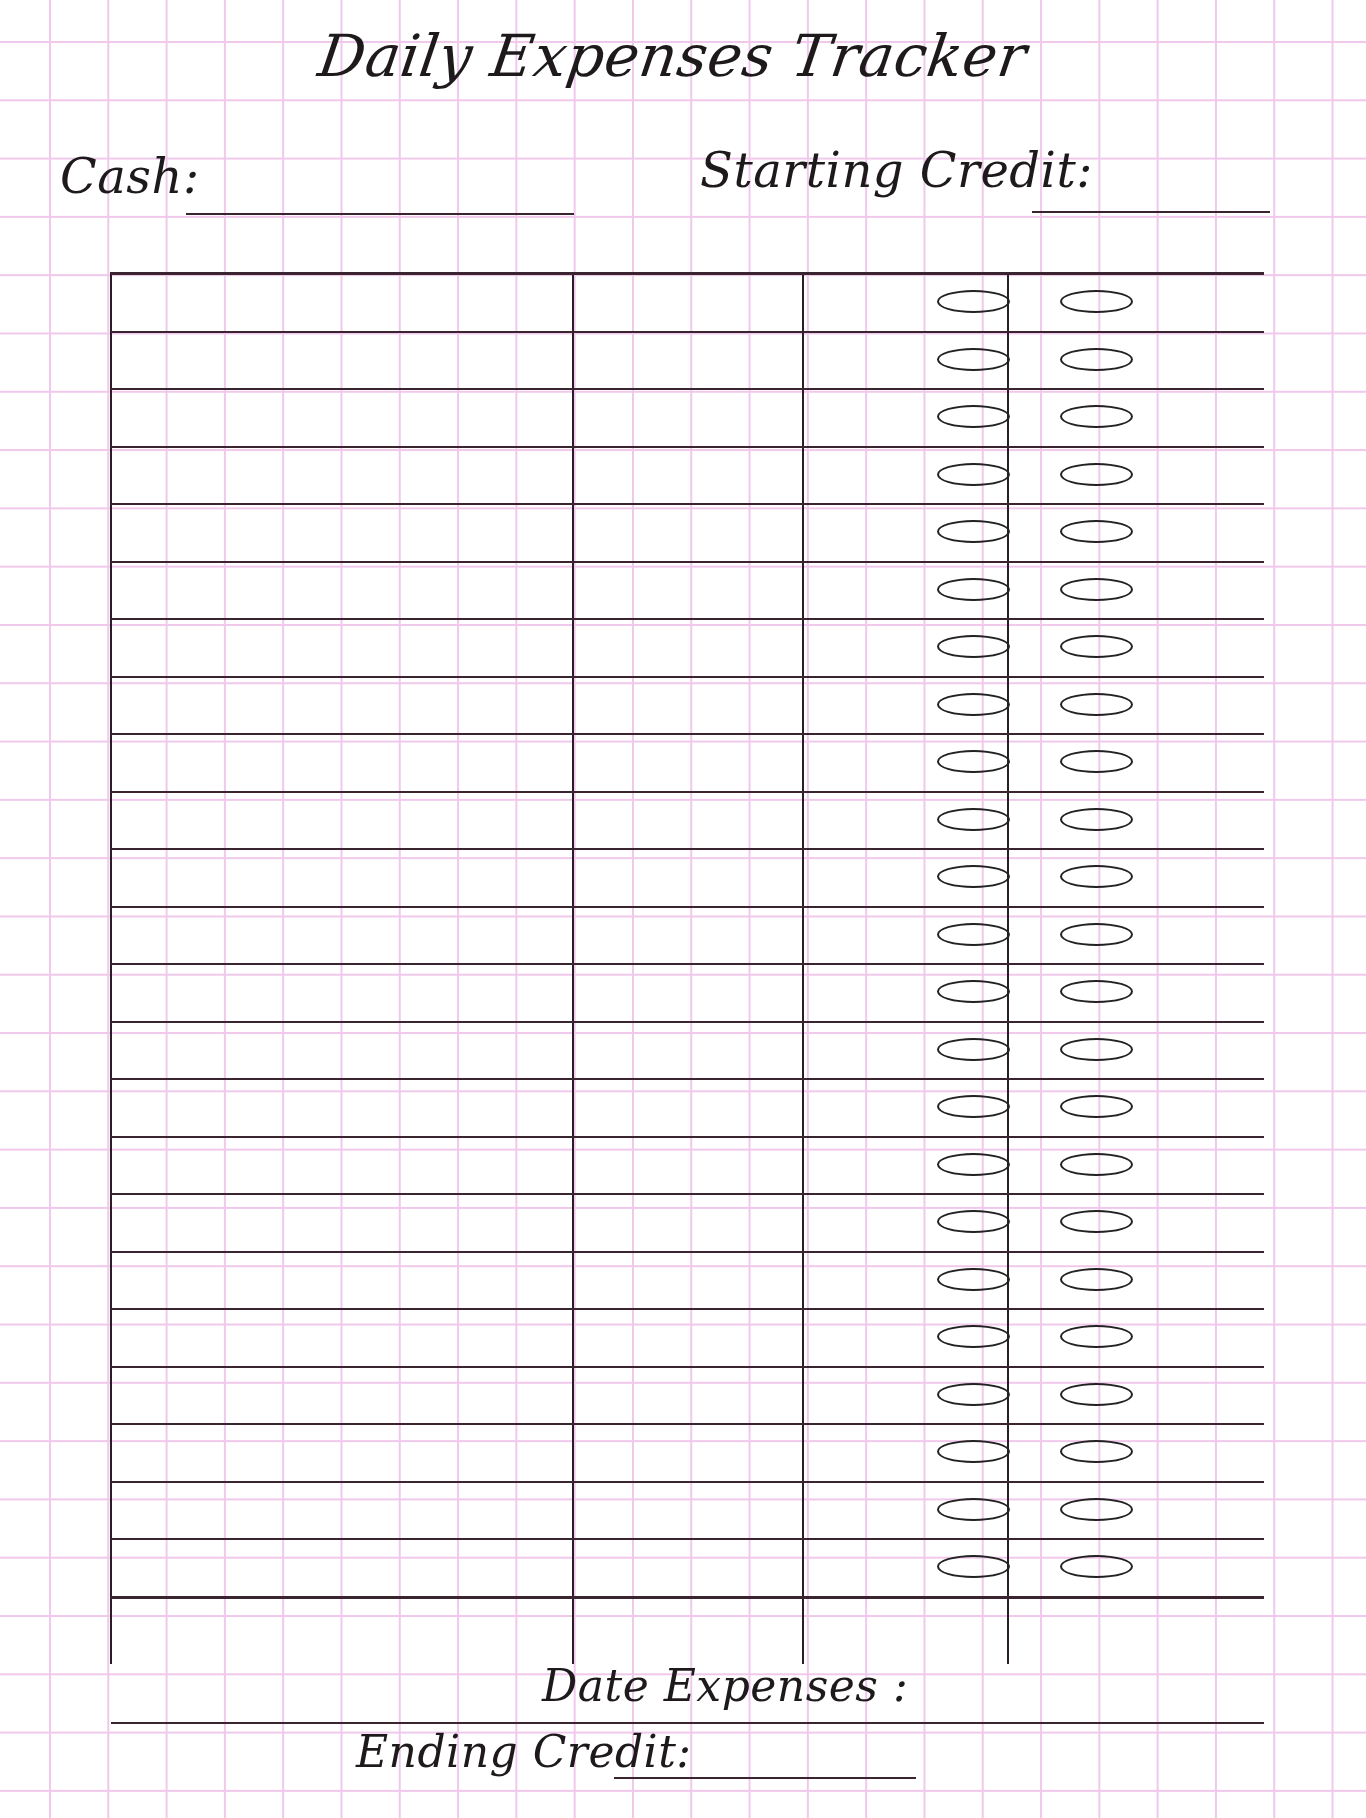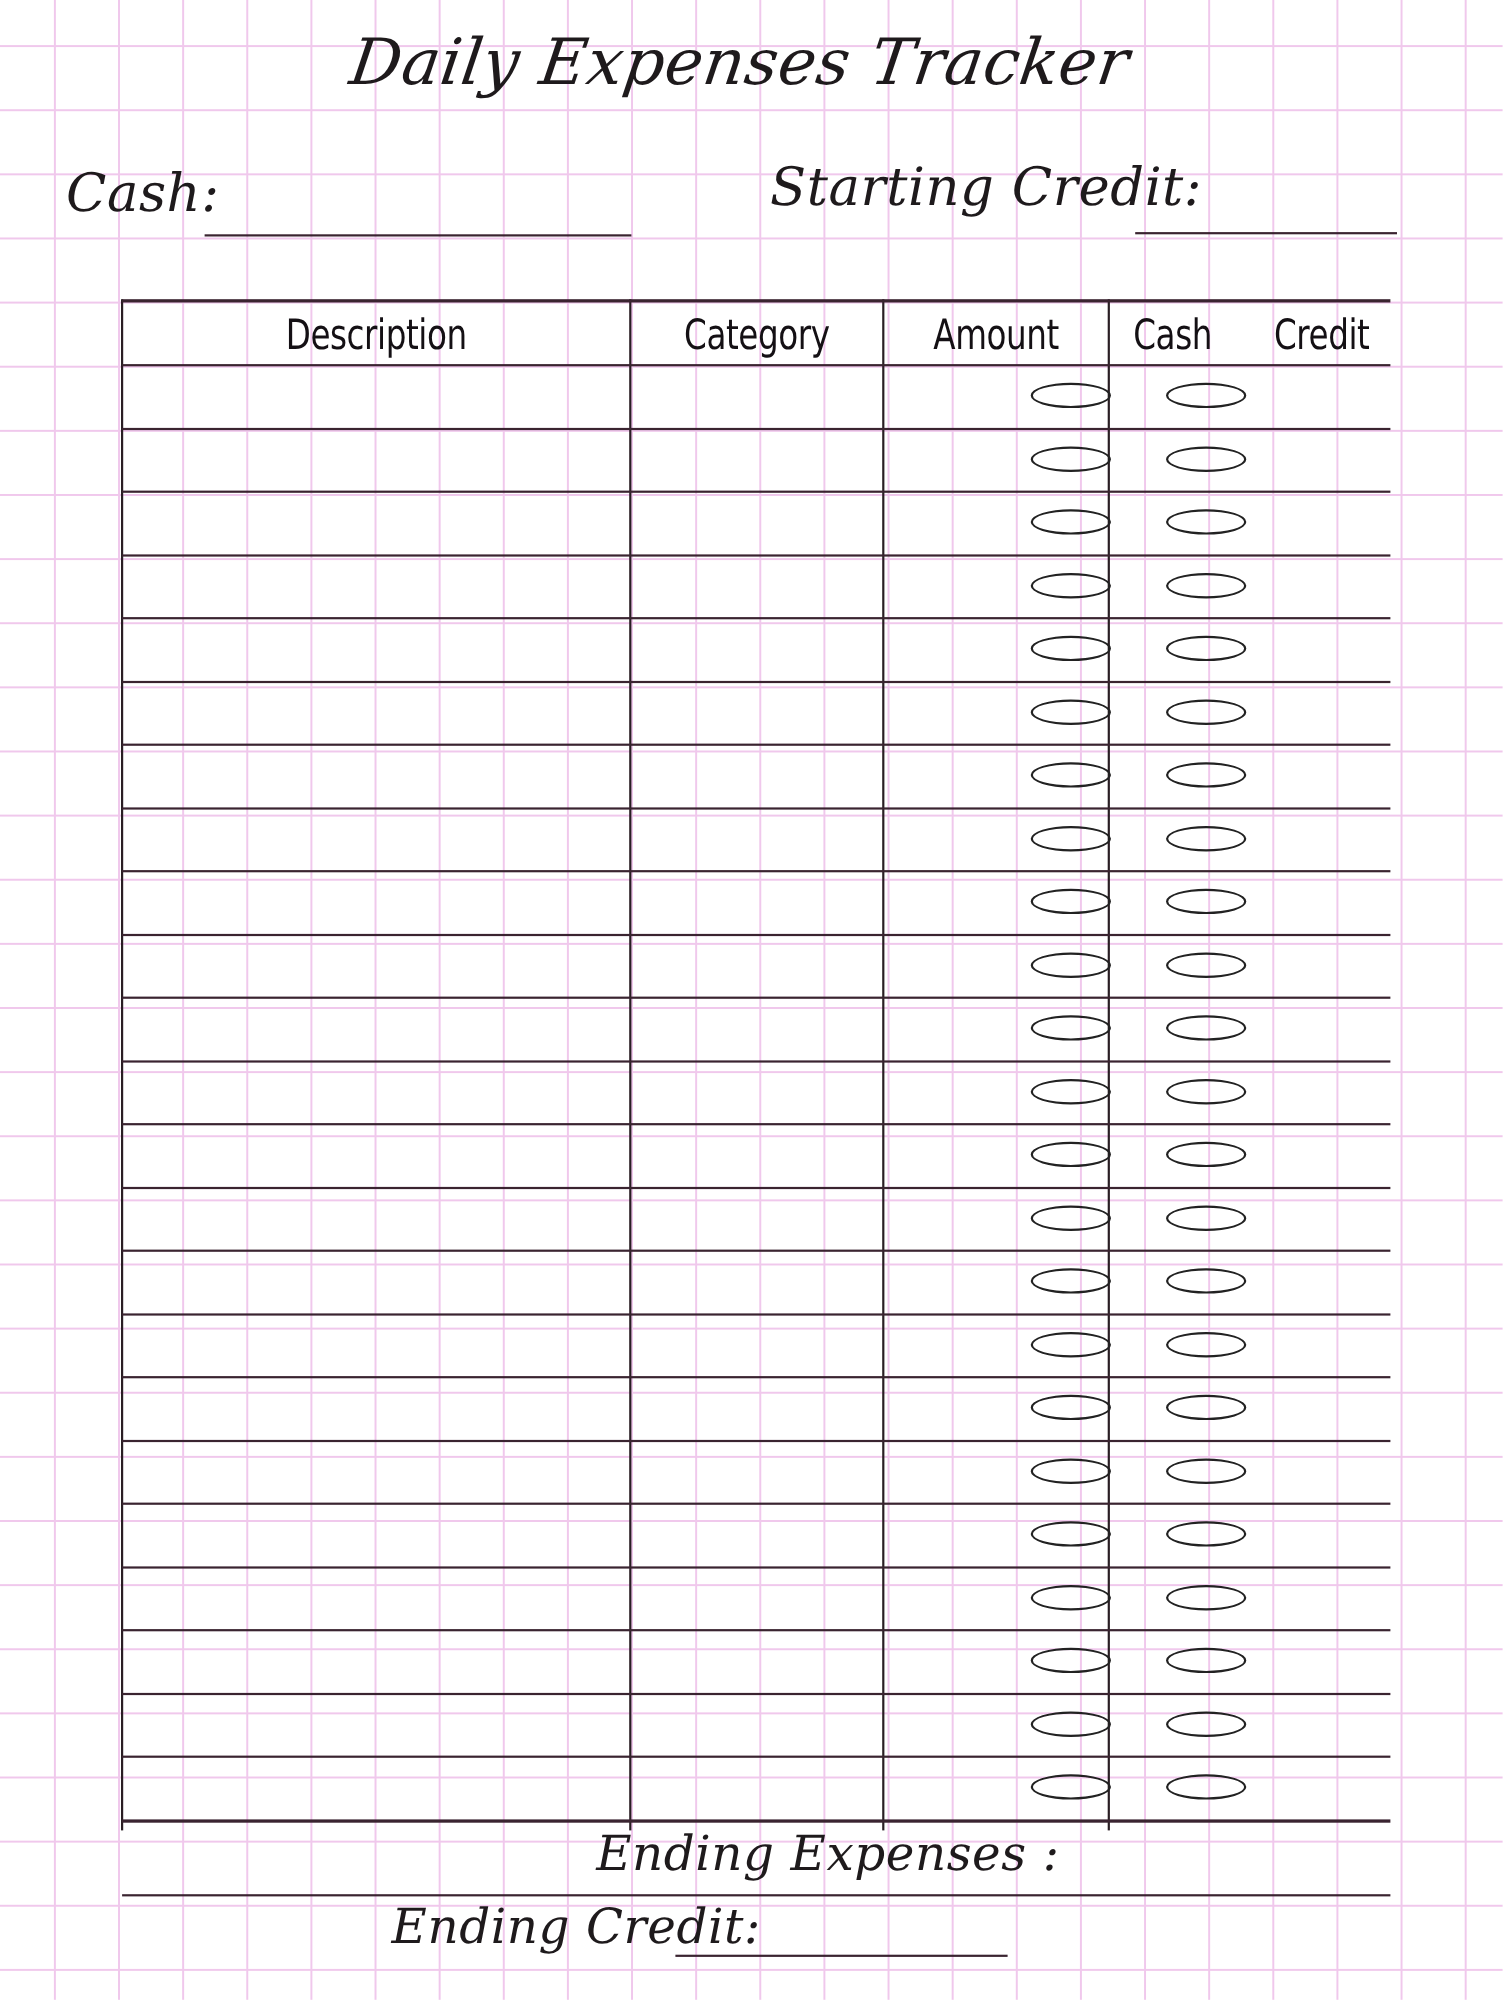--- a/index.html
+++ b/index.html
@@ -58,27 +58,20 @@
 
 <div class="abs script lbl-start">Starting Credit:</div>
 <div class="line" style="left:1032px; top:211px; width:238px;"></div>
 
 <div class="vline" style="left:110px;"></div>
 <div class="vline" style="left:572px;"></div>
 <div class="vline" style="left:802px;"></div>
 <div class="vline" style="left:1007px;"></div>
 
 <div class="table">
-  <div class="thead">
-    <div class="th" style="left:0; width:462px;">Description</div>
-    <div class="th" style="left:462px; width:230px;">Category</div>
-    <div class="th" style="left:692px; width:205px;">Amount</div>
-    <div class="th" style="left:905px; width:100px;">Cash</div>
-    <div class="th" style="left:1035px; width:110px;">Credit</div>
-  </div>
   <div id="tbody">
       <div class="row">
         <div style="position: absolute; top: 0px; height: 100%; left: 0px; width: 462px;"></div>
         <div style="position: absolute; top: 0px; height: 100%; left: 462px; width: 230px;"></div>
         <div style="position: absolute; top: 0px; height: 100%; left: 692px; width: 205px;"></div>
         <div class="oval cash" style="left: 826px;"></div>
         <div class="oval credit" style="left: 949px;"></div>
       </div>
       <div class="row">
         <div style="position: absolute; top: 0px; height: 100%; left: 0px; width: 462px;"></div>
@@ -230,17 +223,17 @@
       <div class="row">
         <div style="position: absolute; top: 0px; height: 100%; left: 0px; width: 462px;"></div>
         <div style="position: absolute; top: 0px; height: 100%; left: 462px; width: 230px;"></div>
         <div style="position: absolute; top: 0px; height: 100%; left: 692px; width: 205px;"></div>
         <div class="oval cash" style="left: 826px;"></div>
         <div class="oval credit" style="left: 949px;"></div>
       </div>
     </div>
 </div>
 
-<div class="abs script lbl-total">Ending Expenses :</div>
+<div class="abs script lbl-total">Date Expenses :</div>
 <div class="line" style="left:111px; top:1722px; width:1153px;"></div>
 
 <div class="abs script lbl-ending">Ending Credit:</div>
 <div class="line" style="left:614px; top:1777px; width:302px;"></div>
 
 </body></html>

